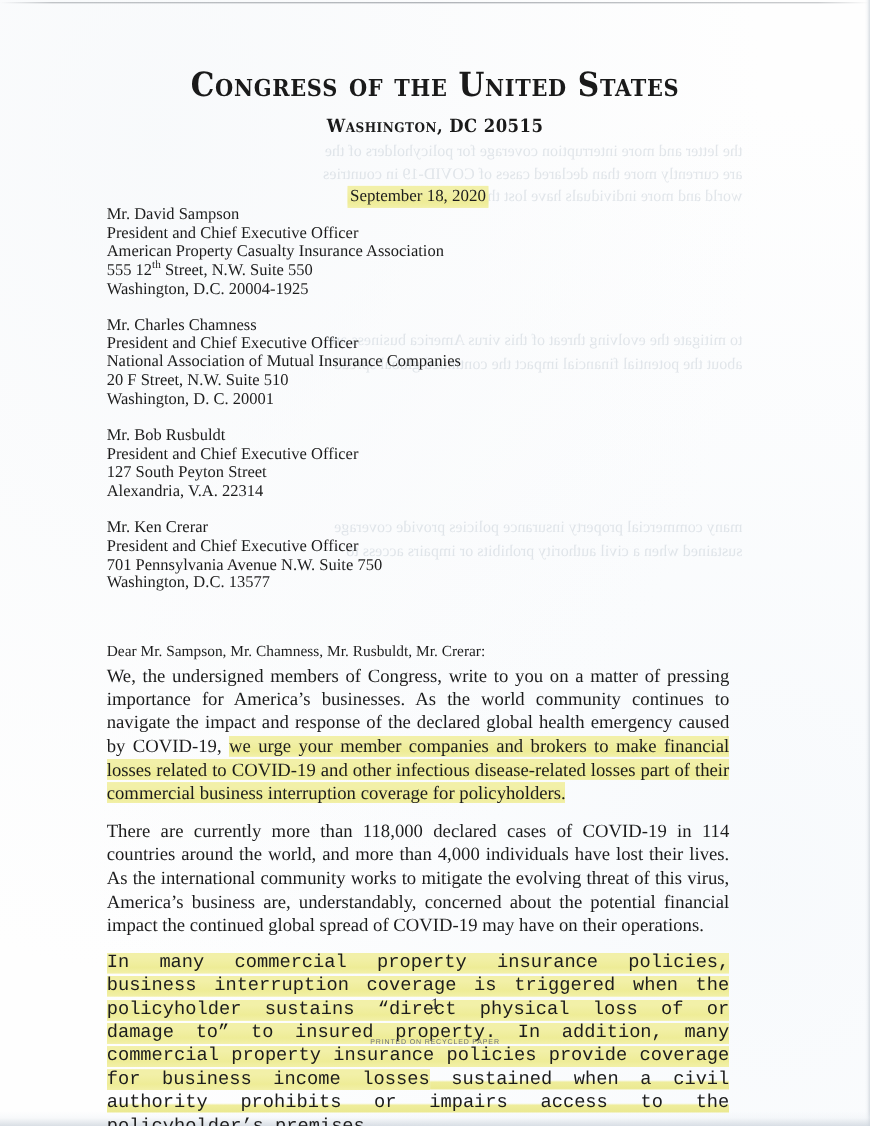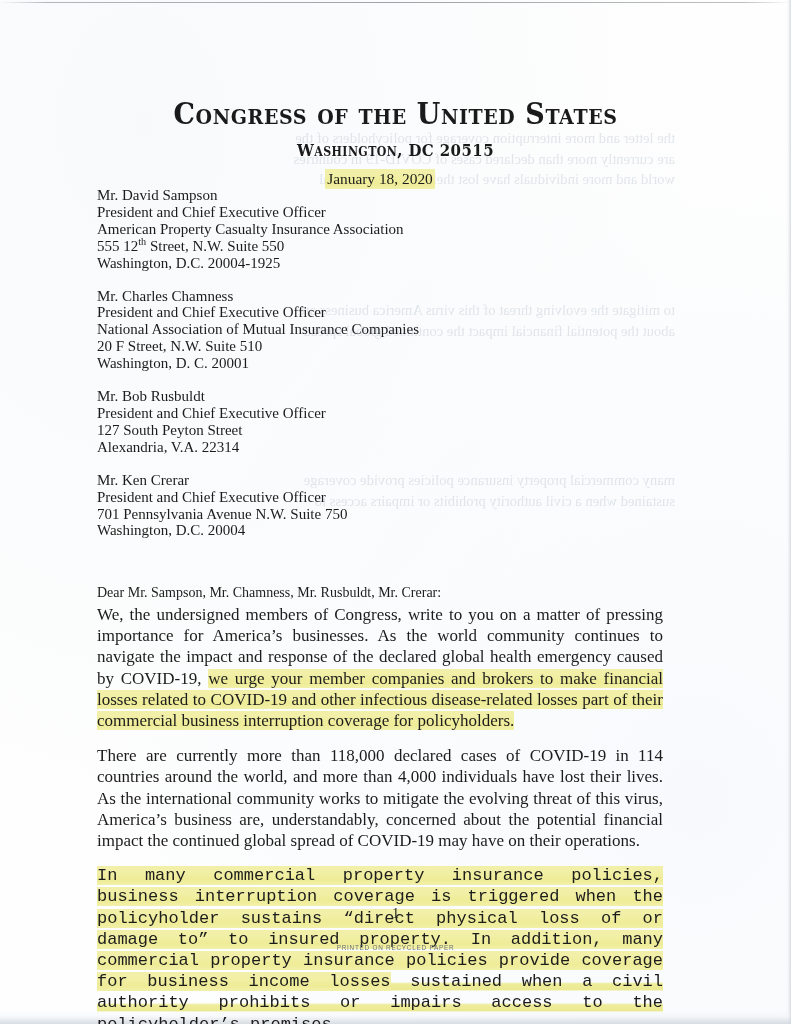--- a/index.html
+++ b/index.html
@@ -78,21 +78,20 @@
   }
   .bleed.b2 { top: 300px; }
   .bleed.b3 { top: 470px; }
 
   
   .letterhead {
     position: absolute;
     top: 60px;
     left: 0; right: 0;
     text-align: center;
-    margin-top: 36px;
   }
   .lh-title {
     font-family: "DejaVu Serif", "Liberation Serif", serif;
     font-weight: 700;
     font-size: 27px;
     letter-spacing: 0.6px;
     color: #1a1a1a;
     font-variant: small-caps;
     transform: scaleY(1.12);
     transform-origin: center top;
@@ -215,21 +214,21 @@
   <div class="bleed b2"><span>to mitigate the evolving threat of this virus America business are</span>
 <span>about the potential financial impact the continued global spread</span></div>
   <div class="bleed b3"><span>many commercial property insurance policies provide coverage</span>
 <span>sustained when a civil authority prohibits or impairs access to</span></div>
 
   <div class="letterhead">
     <div class="lh-title">Congress of the United States</div>
     <div class="lh-sub">Washington, DC 20515</div>
   </div>
 
-  <div class="date-line"><span class="hl">January 18, 2020</span></div>
+  <div class="date-line"><span class="hl">September 18, 2020</span></div>
 
   <div class="addresses">
 
     <div class="addr-block">
       <div>Mr. David Sampson</div>
       <div>President and Chief Executive Officer</div>
       <div>American Property Casualty Insurance Association</div>
       <div><span>555 12</span><sup>th</sup><span> Street, N.W. Suite 550</span></div>
       <div>Washington, D.C. 20004-1925</div>
     </div>
@@ -246,21 +245,21 @@
       <div>Mr. Bob Rusbuldt</div>
       <div>President and Chief Executive Officer</div>
       <div>127 South Peyton Street</div>
       <div>Alexandria, V.A. 22314</div>
     </div>
 
     <div class="addr-block">
       <div>Mr. Ken Crerar</div>
       <div>President and Chief Executive Officer</div>
       <div>701 Pennsylvania Avenue N.W. Suite 750</div>
-      <div>Washington, D.C. 20004</div>
+      <div>Washington, D.C. 13577</div>
     </div>
 
   </div>
 
   <div class="salutation">Dear Mr. Sampson, Mr. Chamness, Mr. Rusbuldt, Mr. Crerar:</div>
 
   <div class="body">
 
     <p><span>We, the undersigned members of Congress, write to you on a matter of pressing importance for America’s businesses.  As the world community continues to navigate the impact and response of the declared global health emergency caused by COVID-19, </span><span class="hl">we urge your member companies and brokers to make financial losses related to COVID-19 and other infectious disease-related losses part of their commercial business interruption coverage for policyholders.</span></p>
 

